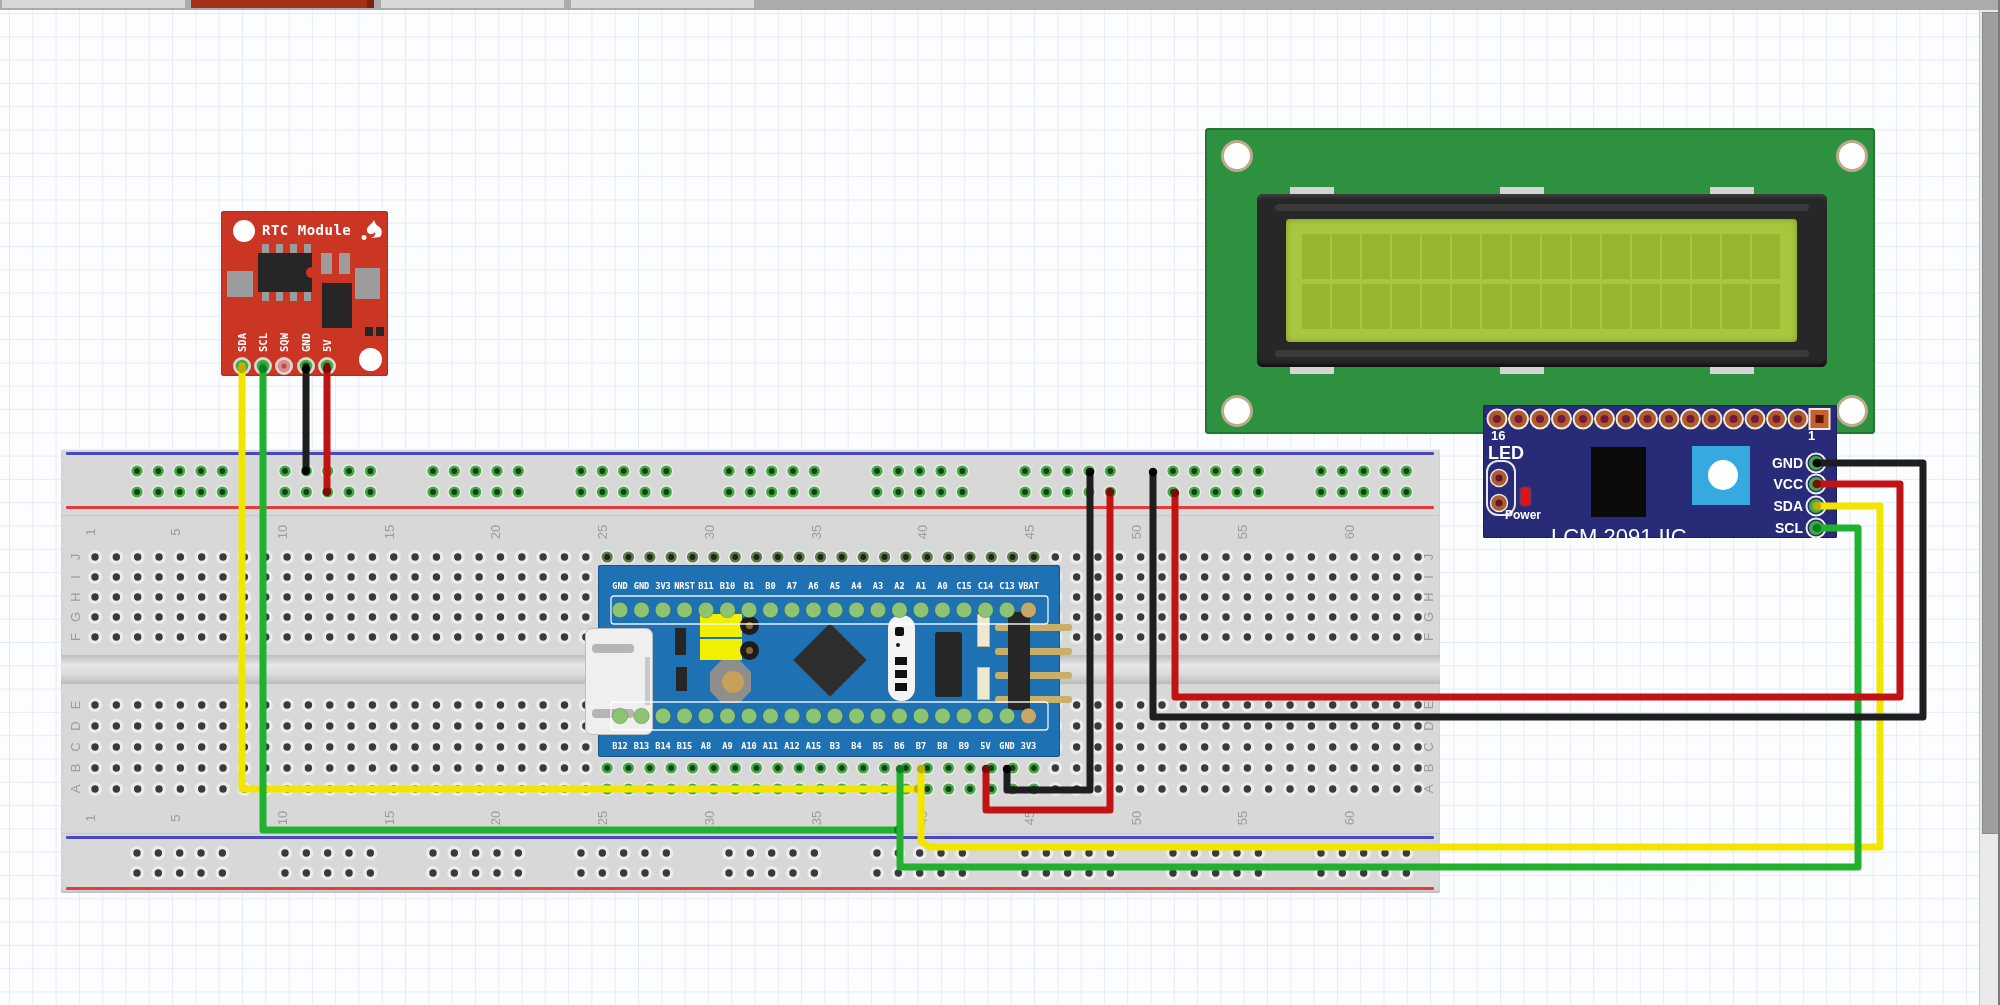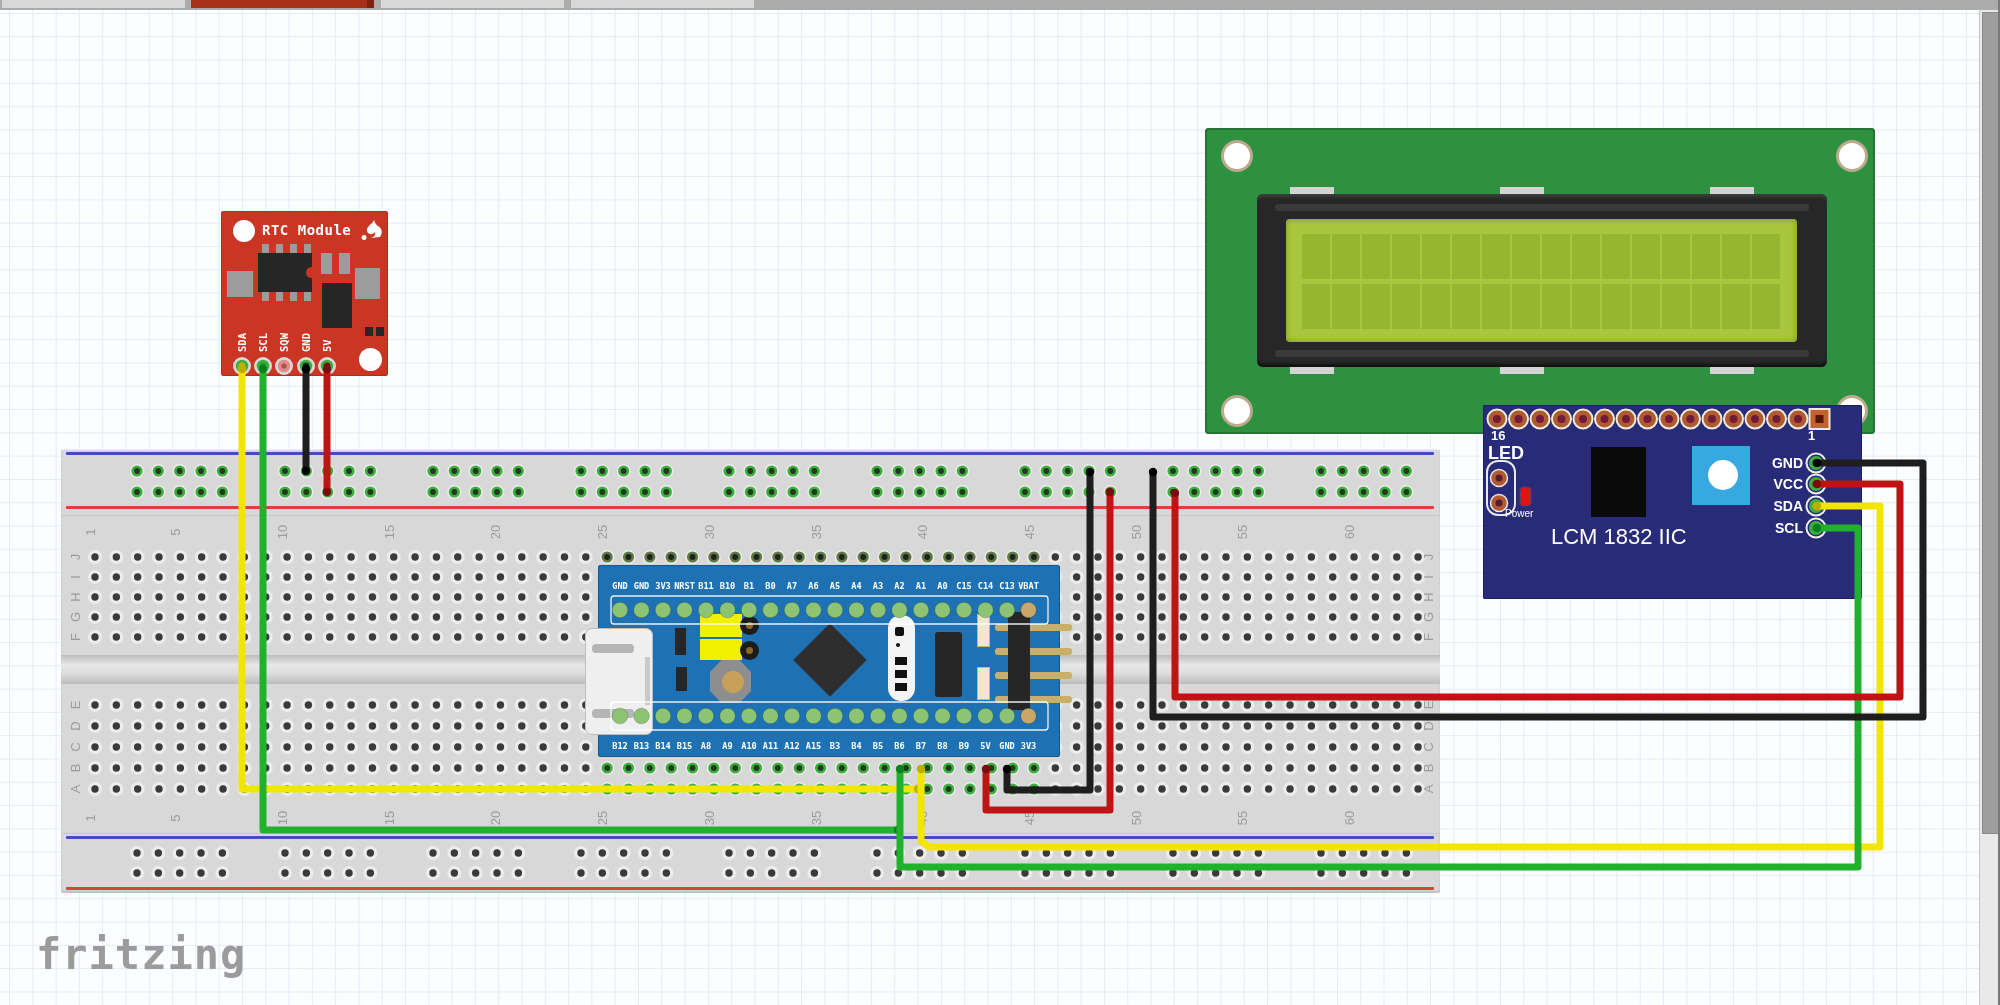--- a/index.html
+++ b/index.html
@@ -56,22 +56,22 @@
              box-shadow:inset 0 0 0 2px #247434;}
   #lcd-bezel{position:absolute;left:52px;top:66px;width:570px;height:173px;background:#272727;border-radius:6px;
              box-shadow:inset 0 3px 3px #3d3d3d, inset 0 -3px 3px #111;}
   .bezel-groove{position:absolute;left:18px;width:534px;height:7px;background:#3a3a3a;border-radius:4px;}
   #lcd-screen{position:absolute;left:81px;top:91px;width:511px;height:123px;background:#a9c73e;border-radius:4px;
               box-shadow:inset 0 0 6px #7e9427;}
   .lcd-cell{position:absolute;width:28px;height:45px;background:#96b530;}
   .mount-hole{position:absolute;width:26px;height:26px;border-radius:50%;background:#fff;border:3px solid #bcab8a;}
   .lcd-tab{position:absolute;width:44px;height:9px;background:#d4d4d4;}
   
-  #lcm-board{left:1483px;top:405px;width:354px;height:194px;background:#272b78;border-radius:2px;
-             box-shadow:inset 0 0 0 1px #1c2060;padding-left:25px;}
+  #lcm-board{left:1483px;top:405px;width:354px;height:133px;background:#272b78;border-radius:2px;
+             box-shadow:inset 0 0 0 1px #1c2060;}
   .lcm-text{position:absolute;color:#fff;font-weight:bold;}
   #lcm-ic{position:absolute;left:108px;top:42px;width:55px;height:70px;background:#0a0a0a;}
   #lcm-pot{position:absolute;left:209px;top:41px;width:58px;height:59px;background:#38a8e0;}
   #lcm-pot-knob{position:absolute;left:225px;top:55px;width:30px;height:30px;background:#fff;border-radius:50%;}
   #lcm-pwr-led{position:absolute;left:38px;top:83px;width:9px;height:17px;background:#e01414;border-radius:2px;
                box-shadow:0 0 3px #ff5544;}
   #lcm-led-outline{position:absolute;left:3px;top:55px;width:26px;height:52px;border:2px solid #e8e8e8;border-radius:12px;}
   
   #watermark{left:36px;top:930px;font-family:"DejaVu Sans Mono",monospace;font-weight:bold;
              font-size:42px;color:#9b9b9b;letter-spacing:1px;z-index:2;}
@@ -2000,22 +2000,22 @@
 
   <div id="lcm-board" class="abs board">
     <div class="lcm-text" style="left:8px;top:23px;font-size:13px;">16</div>
     <div class="lcm-text" style="left:325px;top:23px;font-size:13px;">1</div>
     <div class="lcm-text" style="left:5px;top:38px;font-size:18px;">LED</div>
     <div id="lcm-led-outline"></div>
     <div id="lcm-ic"></div>
     <div id="lcm-pot"></div>
     <div id="lcm-pot-knob"></div>
     <div id="lcm-pwr-led"></div>
-    <div class="lcm-text" style="left:22px;top:103px;font-size:10px;font-weight:normal;">Power</div>
-    <div class="lcm-text" style="left:68px;top:119px;font-size:22px;font-weight:normal;font-family:'Liberation Sans',sans-serif;">LCM 1832 IIC</div>
+    <div class="lcm-text" style="left:22px;top:103px;font-size:12px;font-weight:bold;">Power</div>
+    <div class="lcm-text" style="left:68px;top:119px;font-size:22px;font-weight:normal;font-family:'Liberation Sans',sans-serif;">LCM 2091 IIC</div>
   </div>
 
   <div id="stm32-board" class="abs board">
     <div id="usb">
       <div class="usb-bar" style="top:15px;"></div>
       <div class="usb-bar" style="top:80px;"></div>
       <div style="position:absolute;right:2px;top:28px;width:5px;height:48px;background:#c9c9c9;"></div>
     </div>
     <div class="blk" style="left:77px;top:63px;width:11px;height:27px;"></div>
     <div class="blk" style="left:78px;top:102px;width:11px;height:24px;"></div>
@@ -2228,21 +2228,20 @@
       <circle cx="986" cy="769" r="4.2" fill="#7c0c0c"></circle>
       <circle cx="1110" cy="492" r="4.2" fill="#7c0c0c"></circle>
       <polyline points="1175,493 1175,697 1900,697 1900,484 1817,484" fill="none" stroke="#c01414" stroke-width="7" stroke-linecap="round" stroke-linejoin="round"></polyline>
       <circle cx="1175" cy="493" r="4.2" fill="#7c0c0c"></circle>
       <circle cx="1817" cy="484" r="4.2" fill="#7c0c0c"></circle>
       <polyline points="1153,472 1153,717 1923,717 1923,463 1817,463" fill="none" stroke="#1e1e1e" stroke-width="7" stroke-linecap="round" stroke-linejoin="round"></polyline>
       <circle cx="1153" cy="472" r="4.2" fill="#000000"></circle>
       <circle cx="1817" cy="463" r="4.2" fill="#000000"></circle>
     </svg>
 
-  <div id="watermark" class="abs">fritzing</div>
 
   <div id="top-strip" class="abs">
     <div class="tab" style="left:2px;width:183px;"></div>
     <div class="tab" id="tab-active" style="left:191px;width:183px;">
         <div class="tab-cap"></div>
       </div>
     <div class="tab" style="left:381px;width:183px;"></div>
     <div class="tab" style="left:571px;width:183px;"></div>
   </div>
   <div id="scrollbar" class="abs">

